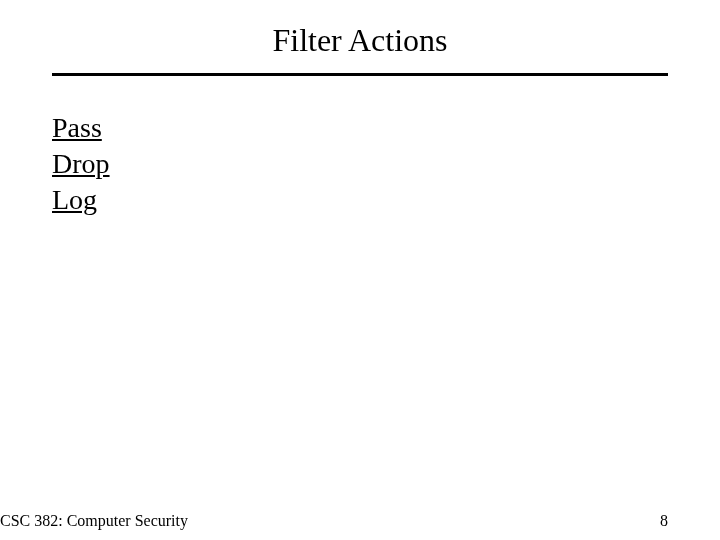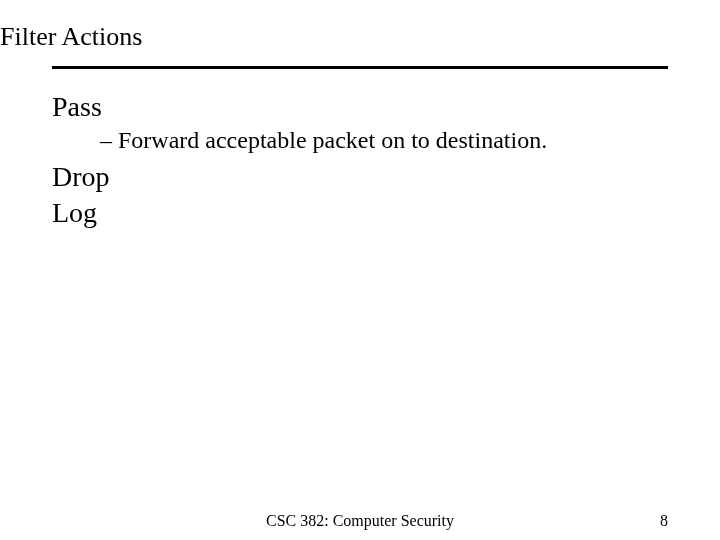--- a/index.html
+++ b/index.html
@@ -1,40 +1,37 @@
 <!DOCTYPE html>
 <html><head>
 <meta charset="utf-8">
 <style>
   * { margin: 0; padding: 0; box-sizing: border-box; }
   html, body { width: 720px; height: 540px; background: #fff; font-family: "Times New Roman", Times, serif; color: #000; }
   .slide { position: relative; width: 720px; height: 540px; }
-  .title { font-size: 26px; padding-top: 22px; padding-bottom: 14px; }
+  .title { font-size: 32px; text-align: center; padding-top: 22px; padding-bottom: 14px; }
   .rule { height: 3px; background: #000; margin: 0 52px; }
-  .body { padding: 18px 52px 0 52px; }
+  .body { padding: 32px 52px 0 52px; text-decoration: underline; }
   .heading { font-size: 28px; margin-top: 4px; margin-bottom: 4px; }
   .sub { font-size: 24px; padding-left: 48px; margin-bottom: 6px; }
   .mono { font-family: "Courier New", Courier, monospace; }
   .footer { position: absolute; bottom: 28px; left: 0; width: 100%; font-size: 16px; }
-  .footer .course { position: absolute; width: 100%; text-align: center; }
+  .footer .course { position: absolute; width: 100%; text-align: left; }
   .footer .page { position: absolute; right: 52px; }
 </style>
 </head>
 <body>
 
 <div class="slide">
   <div class="title">Filter Actions</div>
   <div class="rule"></div>
 
   <div class="body">
 
     <div class="heading">Pass</div>
-    <div class="sub">
-      <span>– Forward acceptable packet on to destination.</span><span class="mono"></span><span></span>
-    </div>
 
     <div class="heading">Drop</div>
 
     <div class="heading">Log</div>
 
   </div>
 
   <div class="footer">
     <div class="course">CSC 382: Computer Security</div>
     <div class="page">8</div>

